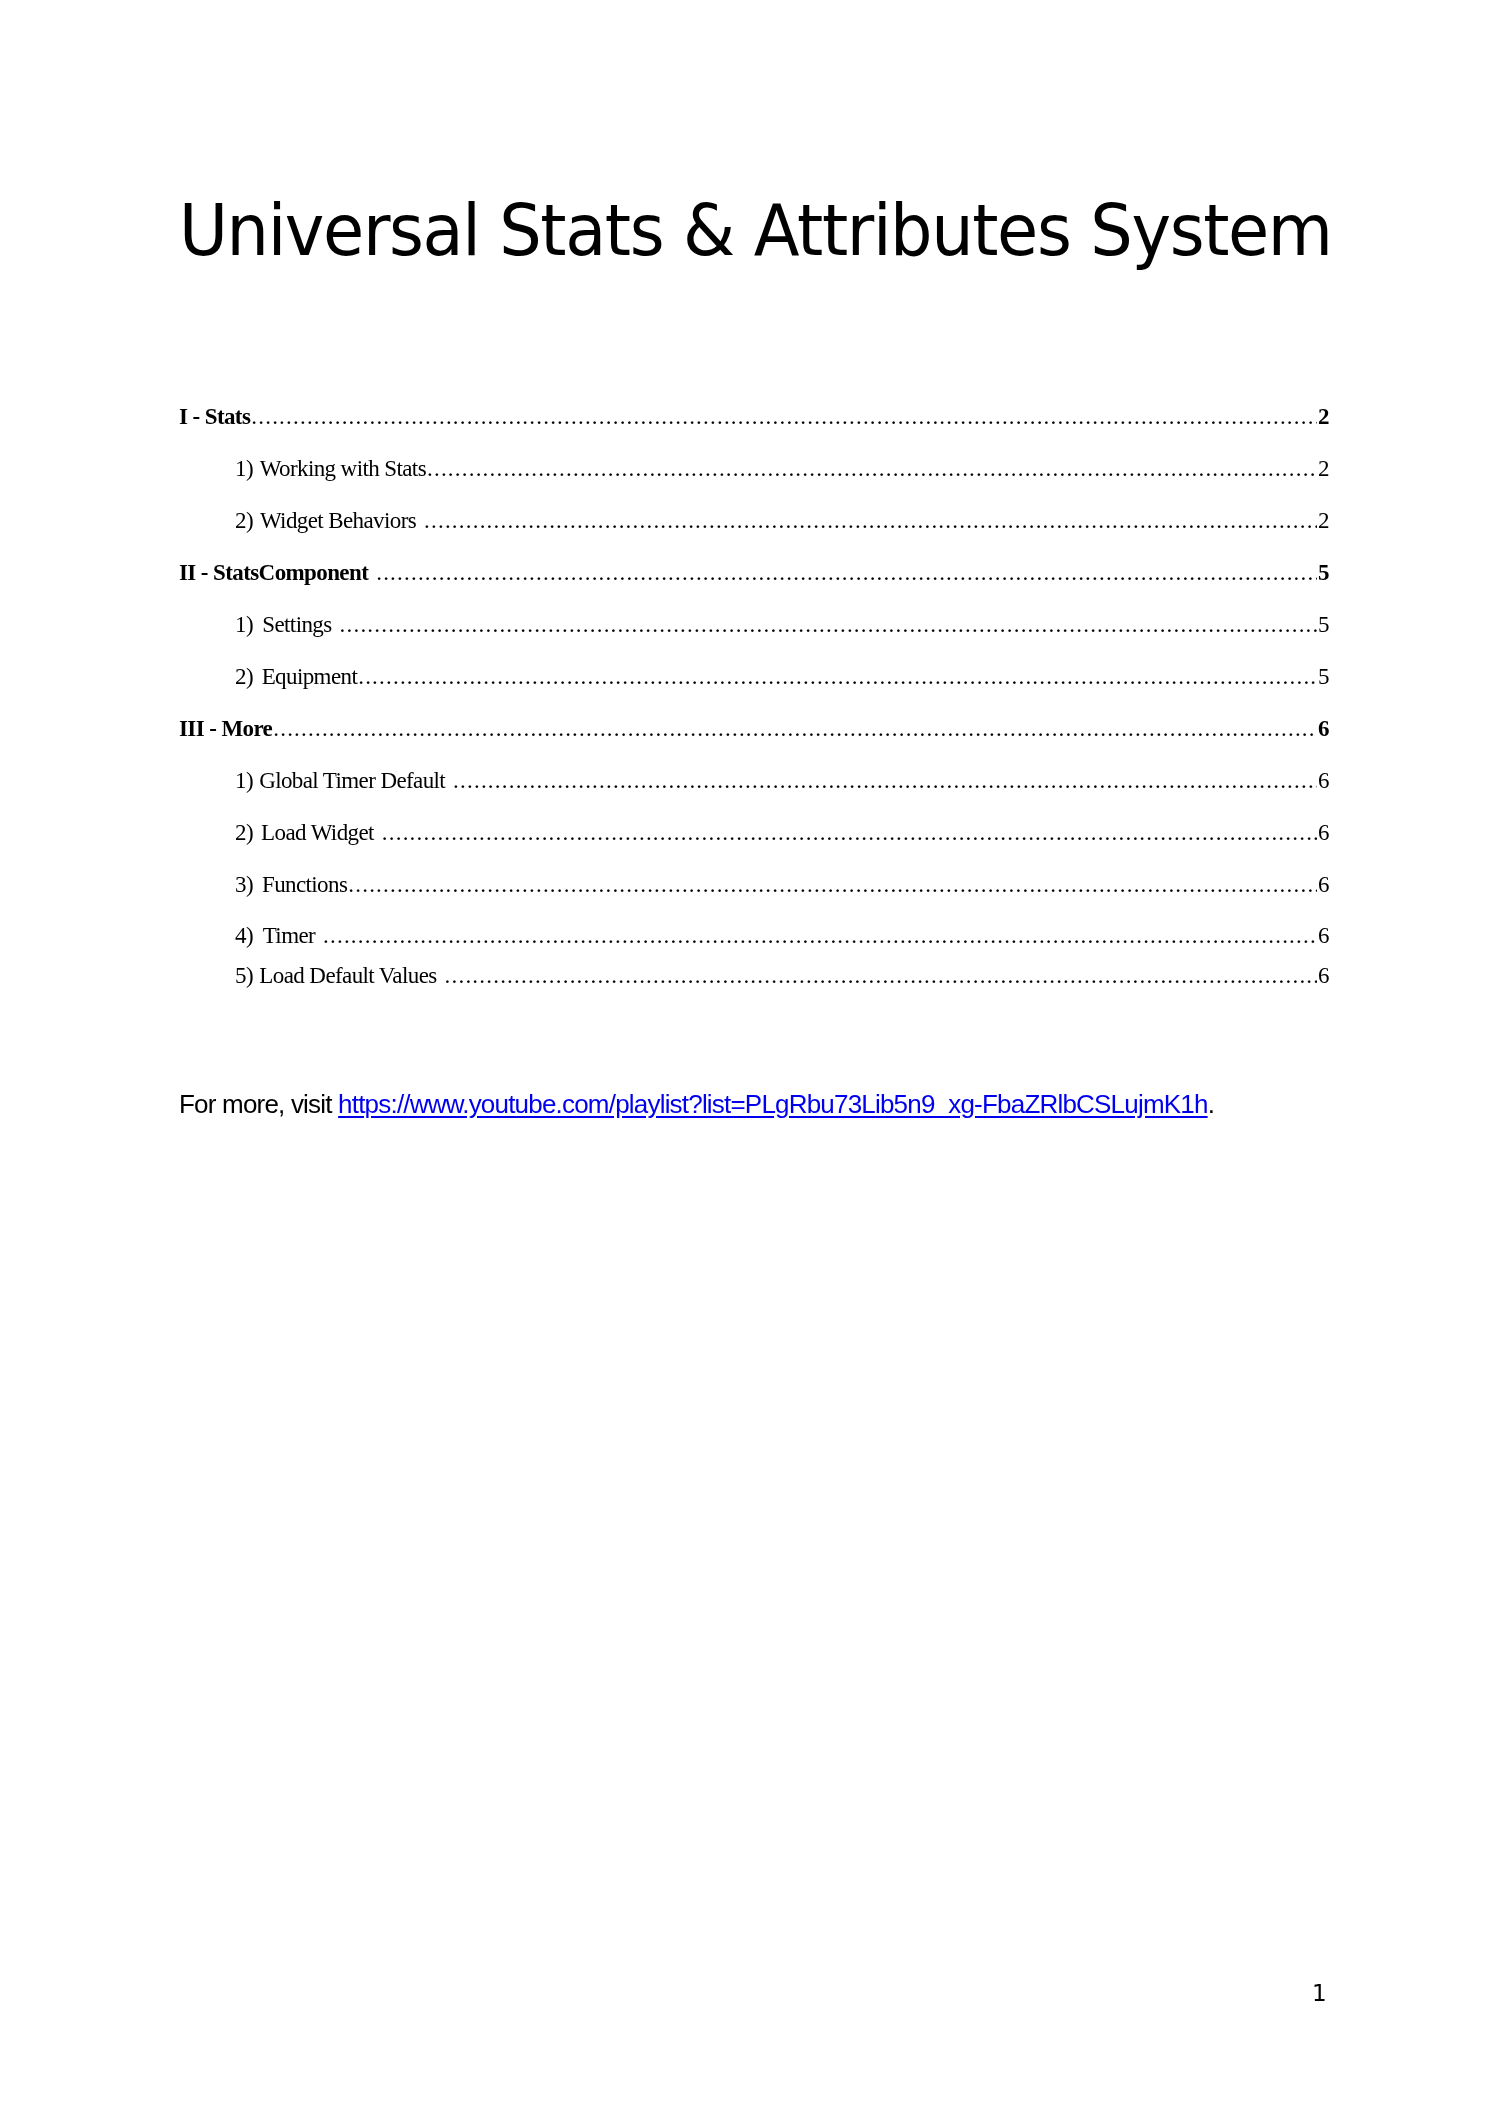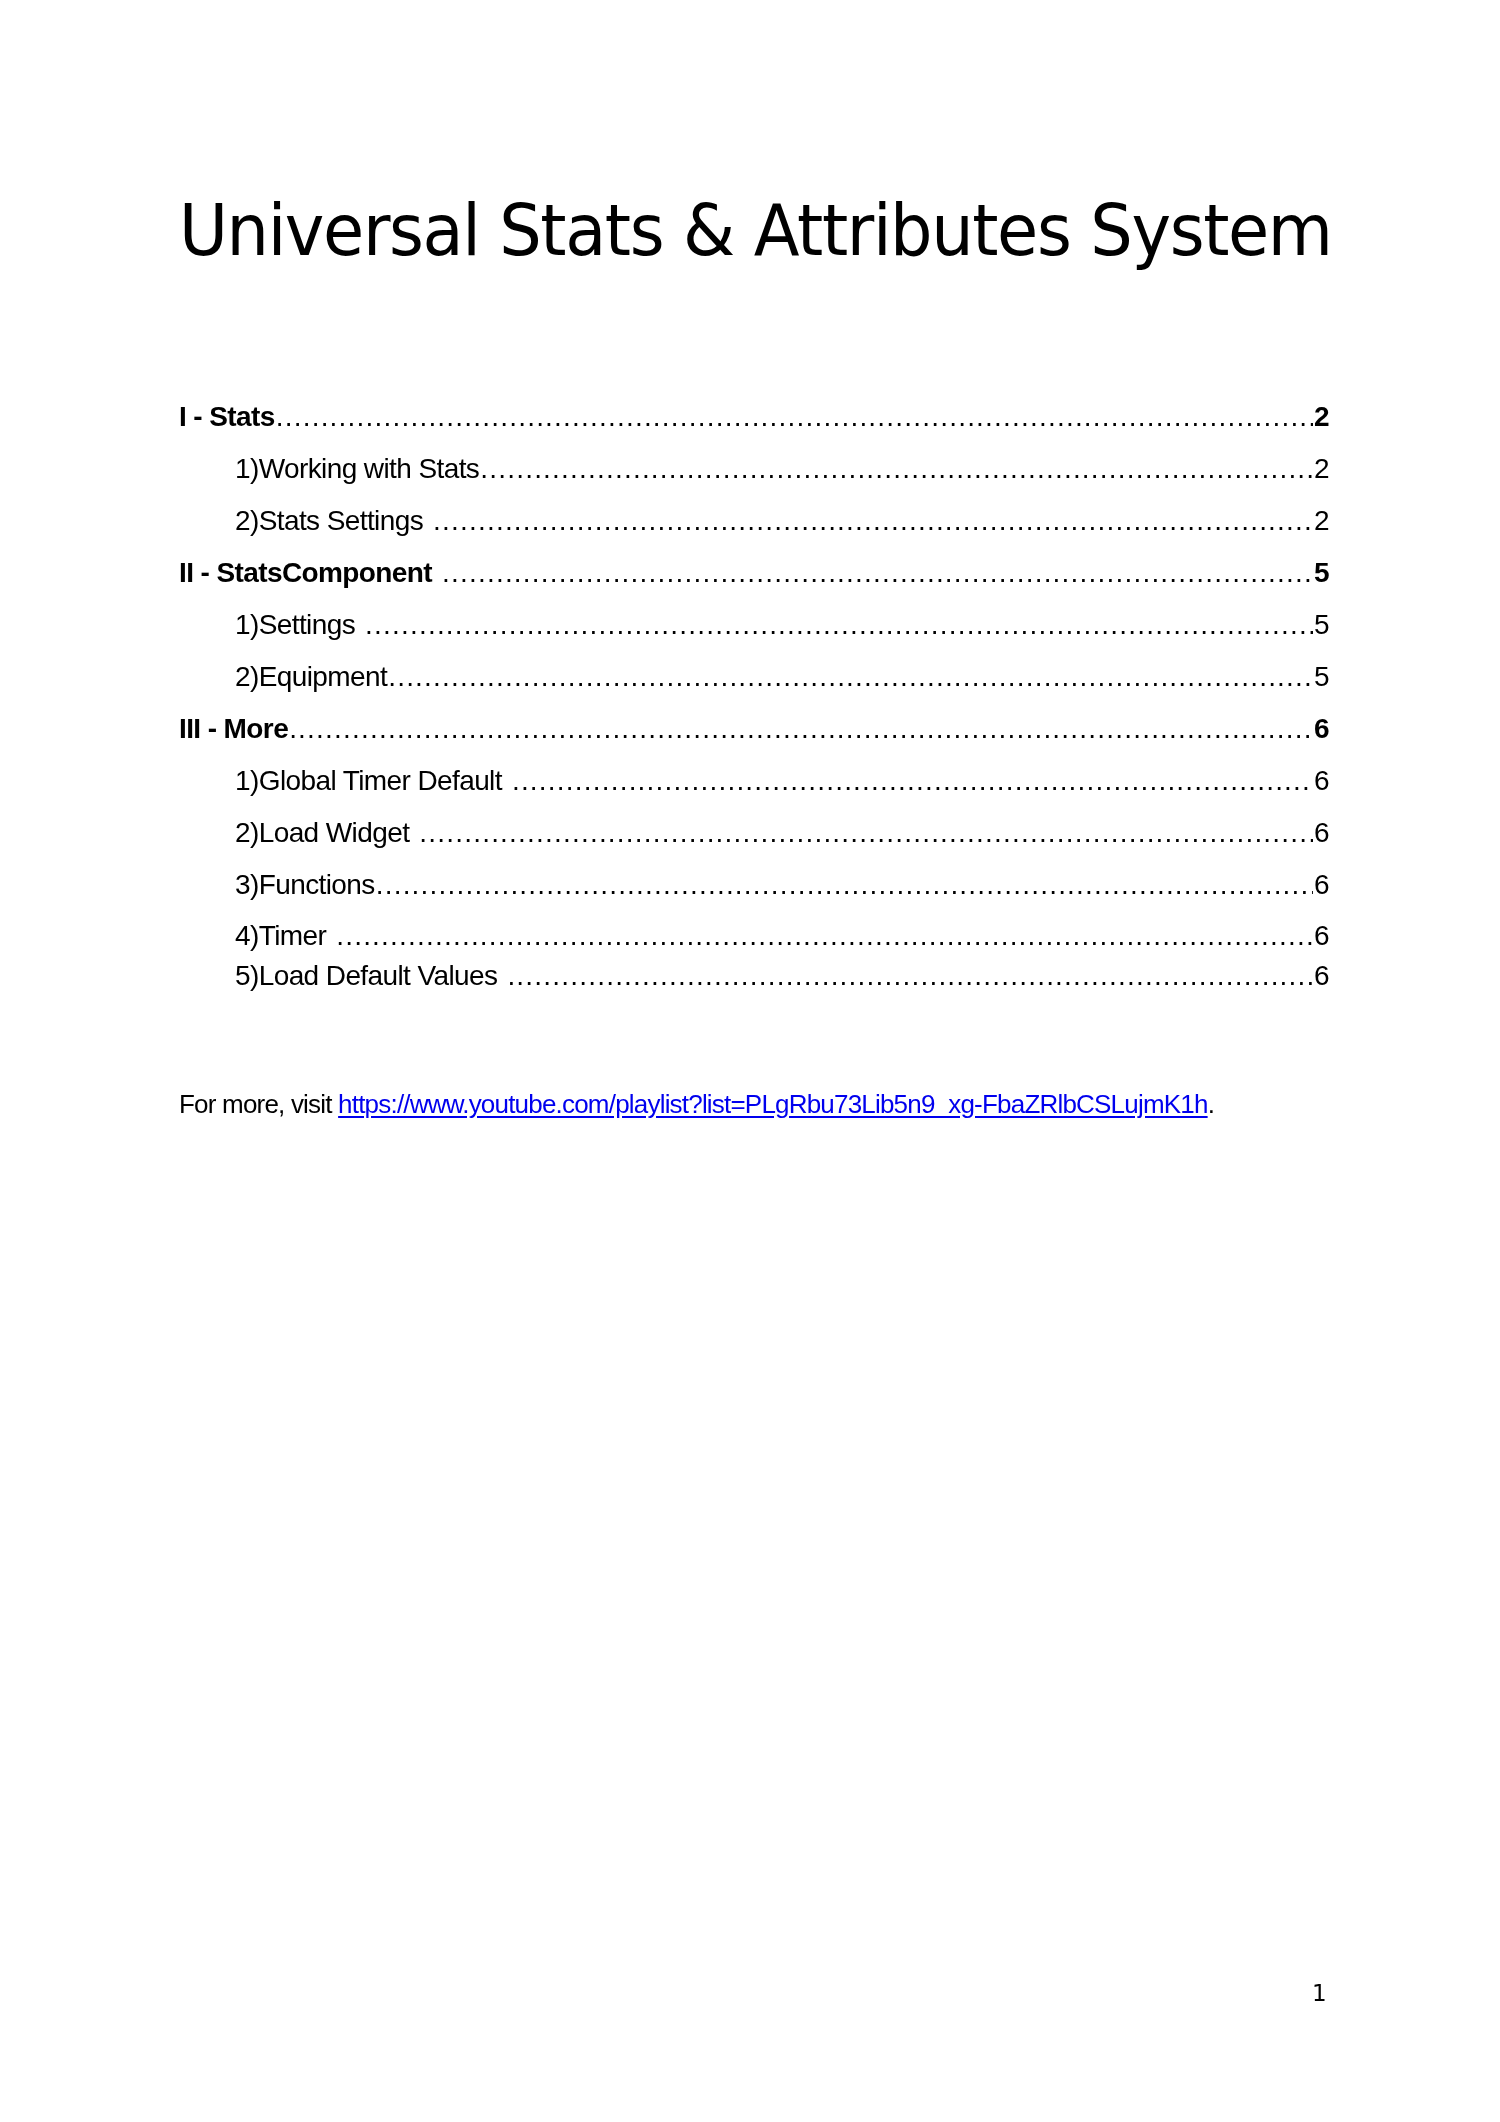--- a/index.html
+++ b/index.html
@@ -53,22 +53,22 @@
       top: 0;
       width: 1150px;
     }
     .toc-row {
       position: absolute;
       left: 0;
       width: 1150px;
       height: 30px;
       display: flex;
       align-items: flex-start;
-      font-family: Liberation Sans, sans-serif;
-      font-size: 28px;
+      font-family: Liberation Serif, serif;
+      font-size: 23px;
       line-height: 30px;
       white-space: nowrap;
       letter-spacing: -0.6px;
     }
     .toc-row.level-1 { font-weight: bold; }
     .toc-row.level-2 { padding-left: 56px; font-weight: normal; }
     .toc-num {
       display: inline-block;
       width: 46px;
     }
@@ -129,21 +129,21 @@
 
     <div class="toc-row level-2" style="top:454px">
       <span class="toc-num">1)</span>
       <span class="toc-label">Working with Stats</span>
       <span class="toc-leader">..............................................................................................................................................................................................................................................</span>
       <span class="toc-page">2</span>
     </div>
 
     <div class="toc-row level-2" style="top:506px">
       <span class="toc-num">2)</span>
-      <span class="toc-label">Stats Settings</span>
+      <span class="toc-label">Widget Behaviors</span>
       <span class="toc-leader">&nbsp;..............................................................................................................................................................................................................................................</span>
       <span class="toc-page">2</span>
     </div>
 
     <div class="toc-row level-1" style="top:558px">
       <span class="toc-label">II - StatsComponent</span>
       <span class="toc-leader">&nbsp;..............................................................................................................................................................................................................................................</span>
       <span class="toc-page">5</span>
     </div>
 

